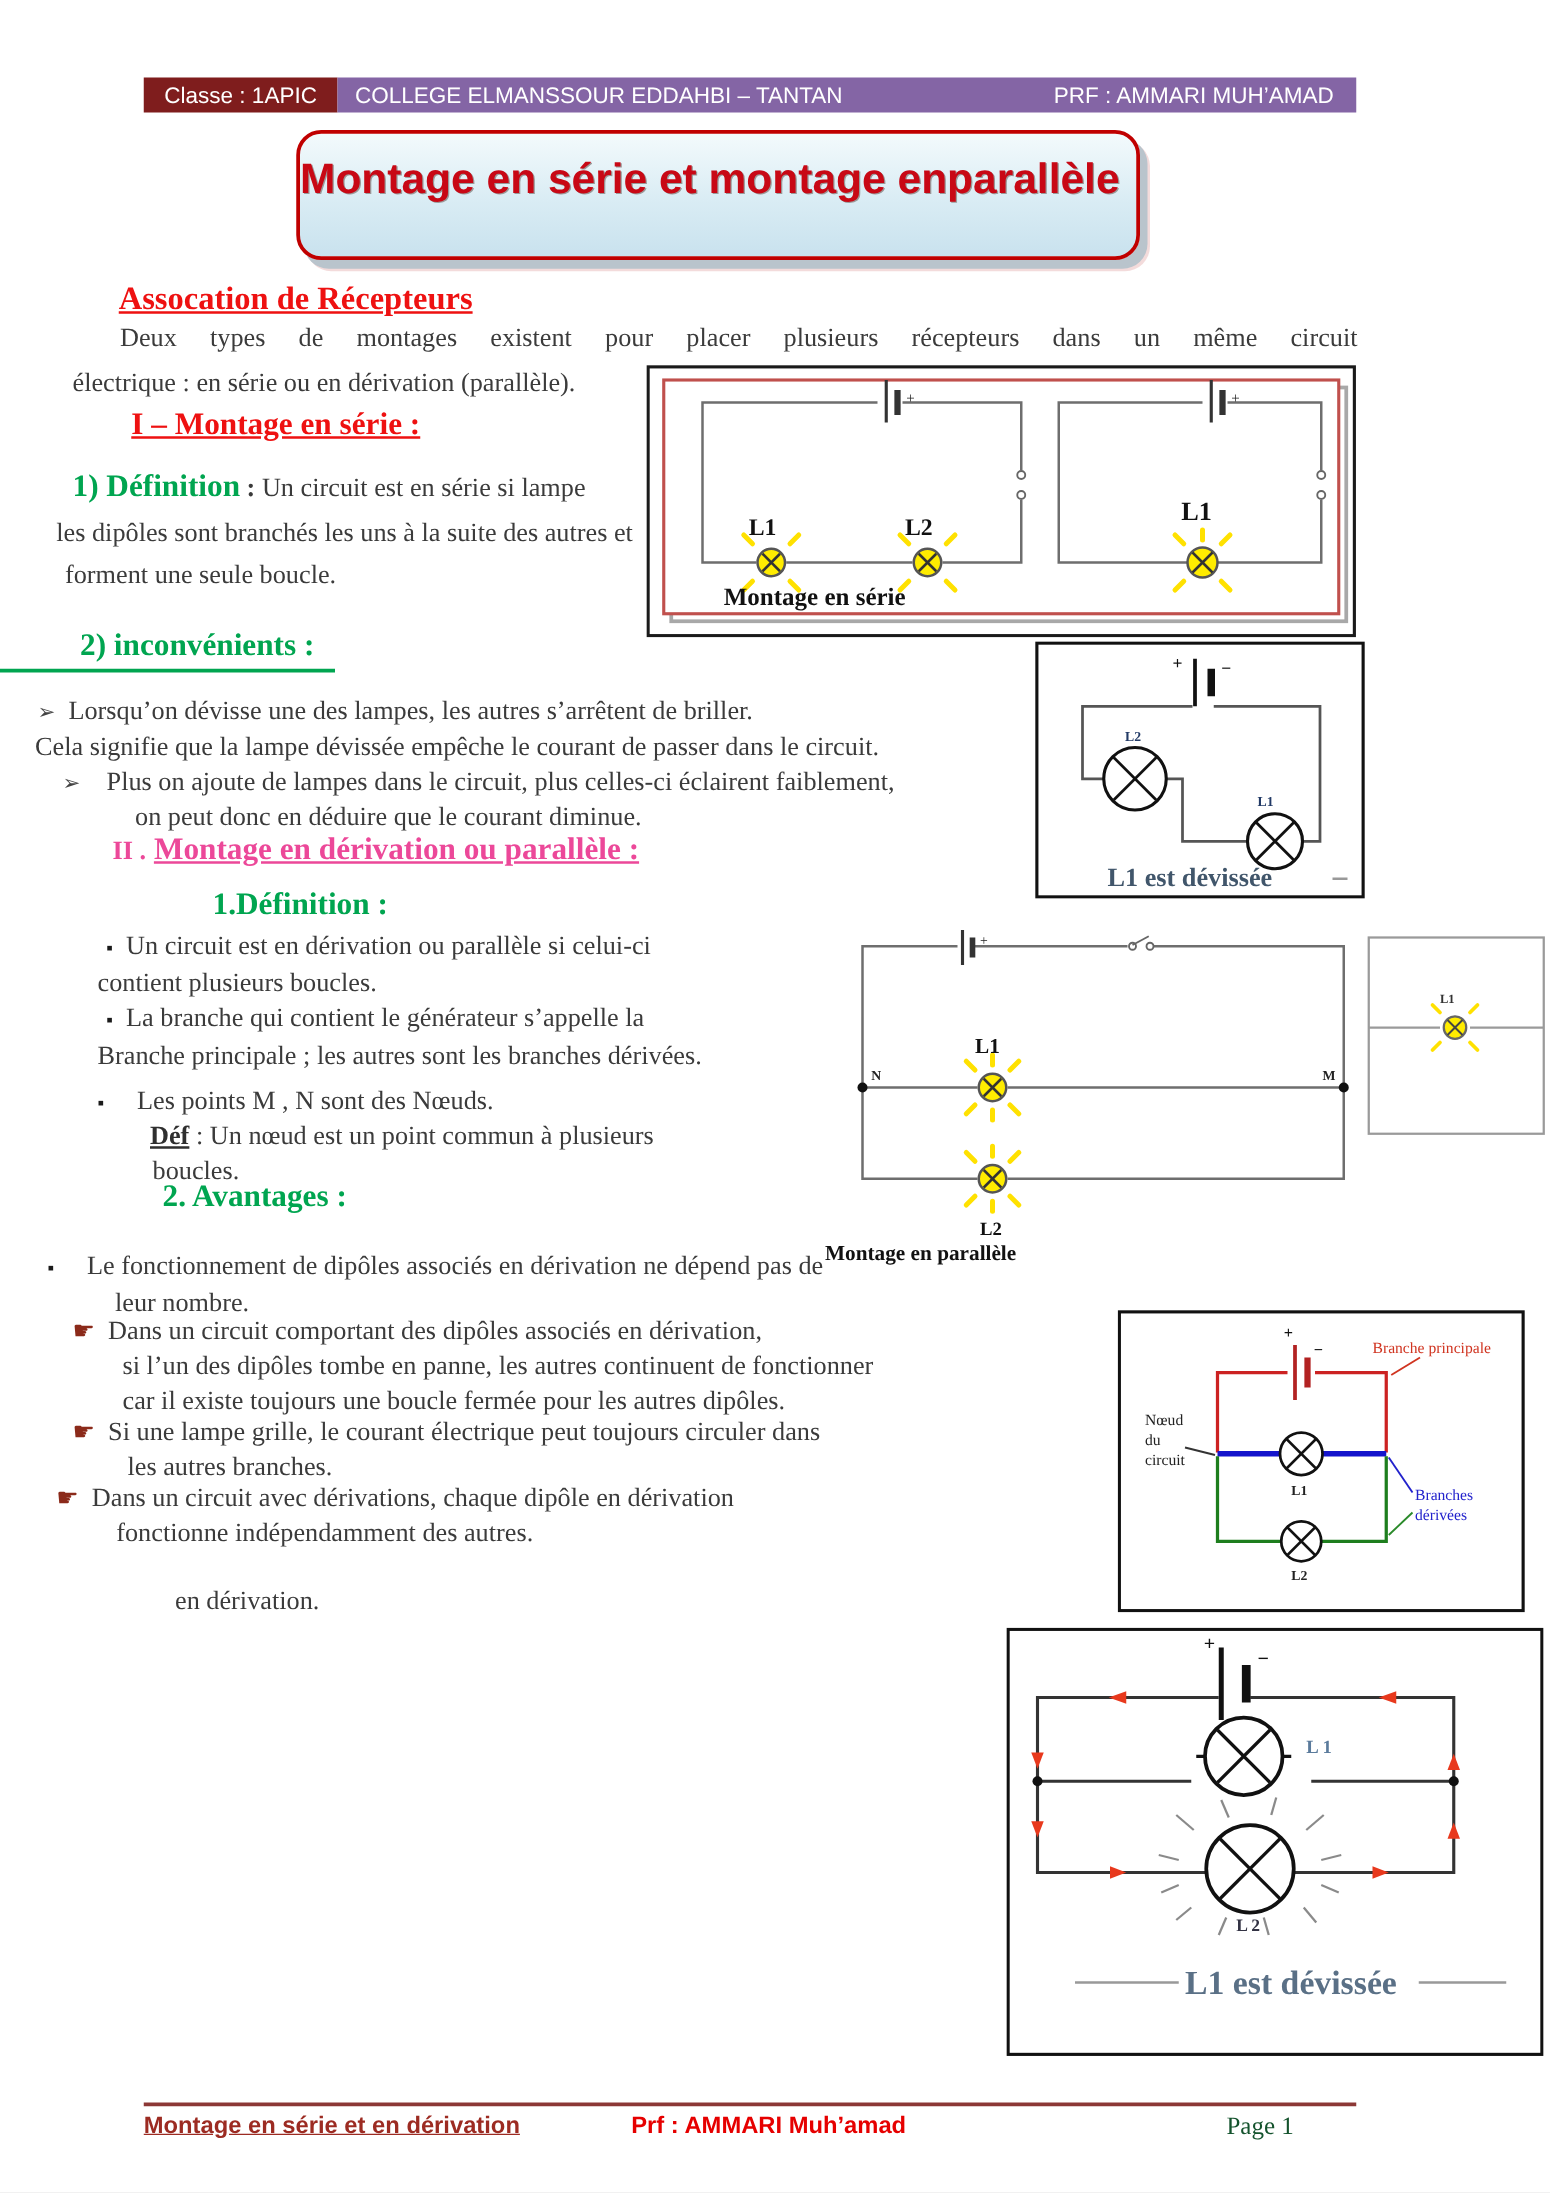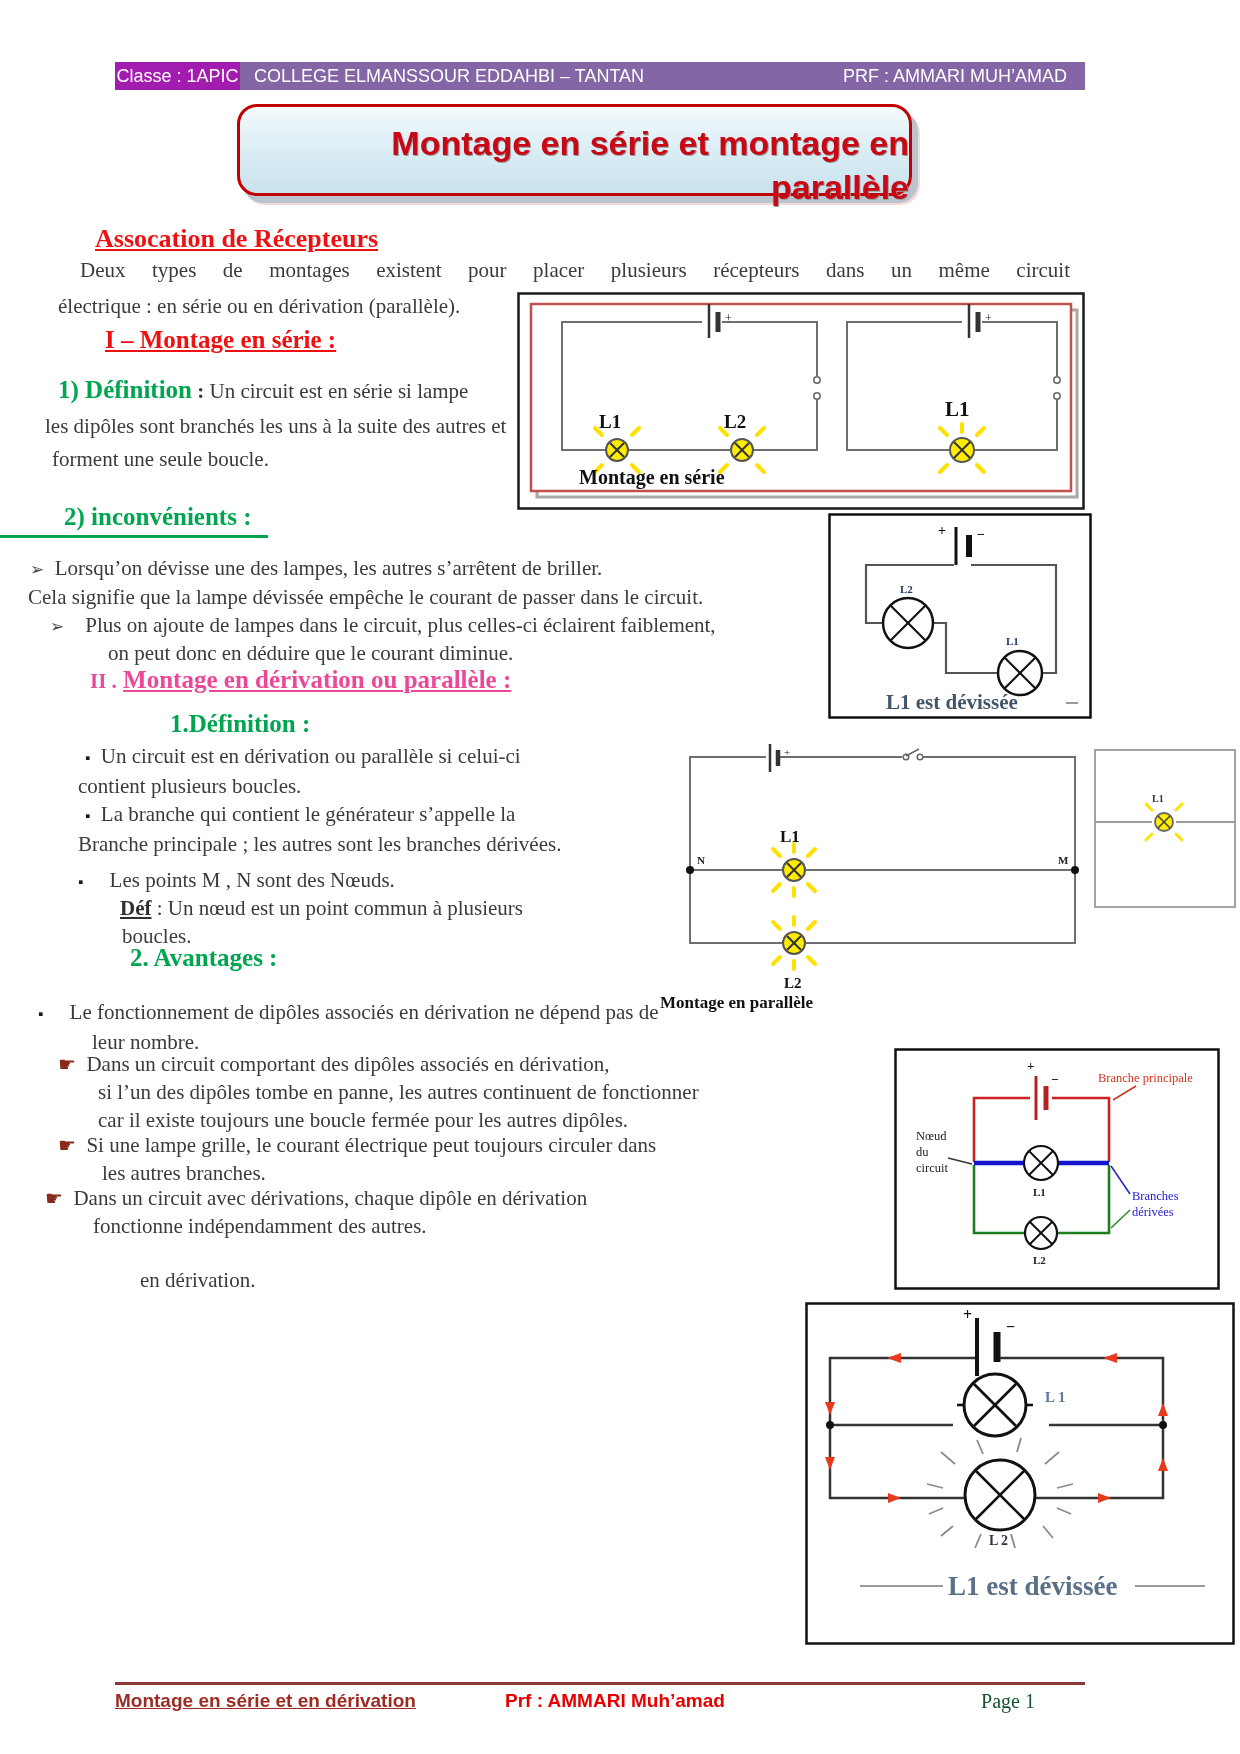--- a/index.html
+++ b/index.html
@@ -2,27 +2,27 @@
 <html><head>
 <meta charset="utf-8">
 <style>
   html,body{margin:0;padding:0;background:#e8e8e8;}
   .page{position:relative;width:1240px;height:1754px;background:#ffffff;margin:0 auto;
         font-family:"Liberation Serif",serif;color:#333;overflow:hidden;}
   .abs{position:absolute;}
   .sans{font-family:"Liberation Sans",sans-serif;}
   
   .hdr{top:62px;left:115px;width:970px;height:28px;display:flex;font-size:18px;color:#fff;}
-  .hdr .chip{background:#a21caf;width:125px;display:flex;align-items:center;justify-content:center;flex:0 0 auto;}
+  .hdr .chip{background:#7f1d1d;width:155px;display:flex;align-items:center;justify-content:center;flex:0 0 auto;}
   .hdr .bar{background:#8465a5;flex:1;display:flex;align-items:center;justify-content:space-between;padding:0 18px 0 14px;}
   
-  .titlebox{top:104px;left:237px;width:675px;height:92px;border:3px solid #c00000;border-radius:20px;
+  .titlebox{top:104px;left:237px;width:675px;height:104px;border:3px solid #c00000;border-radius:20px;
             background:linear-gradient(#f3fafc 0%,#d9ecf4 55%,#c9e2ee 100%);
             box-shadow:6px 7px 0 0 #b9c4cc, 8px 9px 0 0 #c24d4d33;
-            display:flex;flex-direction:column;align-items:flex-end;justify-content:flex-start;padding-top:14px;box-sizing:border-box;}
+            display:flex;flex-direction:row;align-items:flex-start;justify-content:flex-start;padding-top:14px;box-sizing:border-box;}
   .titlebox div{font-family:"Liberation Sans",sans-serif;font-weight:bold;font-size:34px;line-height:44px;
                 color:#c80815;text-shadow:1px 1px 0 #9a9a9a;}
   
   .h-red{color:#ee1111;font-weight:bold;font-size:25px;text-decoration:underline;}
   .h-green{color:#00a550;font-weight:bold;font-size:25px;}
   .body-t{font-size:21px;color:#3b3b3b;white-space:nowrap;}
   .marker{color:#444;font-size:17px;}
   .sq{color:#1a1a1a;font-size:15px;}
   .hand{color:#8b2a1a;font-size:20px;font-family:"DejaVu Sans",sans-serif;}
   .ul-dark{font-weight:bold;text-decoration:underline;color:#2f2f2f;}
@@ -49,21 +49,21 @@
       <span>PRF : AMMARI MUH’AMAD</span>
     </div>
   </div>
 
   <div class="abs titlebox">
     <div>Montage en série et montage en</div>
     <div>parallèle</div>
   </div>
 
   <div class="abs h-red" style="top:224px;left:95px;font-size:26px;">Assocation de Récepteurs</div>
-  <div class="abs body-t" style="top:258px;left:80px;width:990px;white-space:normal;text-align:justify;text-align-last:justify;">Deux types de montages existent pour placer plusieurs récepteurs dans un même circuit</div>
+  <div class="abs body-t" style="top:258px;left:96px;width:990px;white-space:normal;text-align:justify;text-align-last:justify;">Deux types de montages existent pour placer plusieurs récepteurs dans un même circuit</div>
   <div class="abs body-t" style="top:294px;left:58px;">électrique : en série ou en dérivation (parallèle).</div>
 
   <div class="abs h-red" style="top:326px;left:105px;">I – Montage en série :</div>
   <div class="abs body-t" style="top:376px;left:58px;">
     <span class="h-green">1) Définition</span><span style="font-weight:bold;"> : </span><span>Un circuit est en série si lampe</span>
   </div>
   <div class="abs body-t" style="top:414px;left:45px;">les dipôles sont branchés  les uns à la suite des autres et</div>
   <div class="abs body-t" style="top:447px;left:52px;">forment une seule boucle.</div>
 
   <svg class="abs" style="top:292px;left:517px;" width="568" height="218" viewBox="0 0 568 218">

